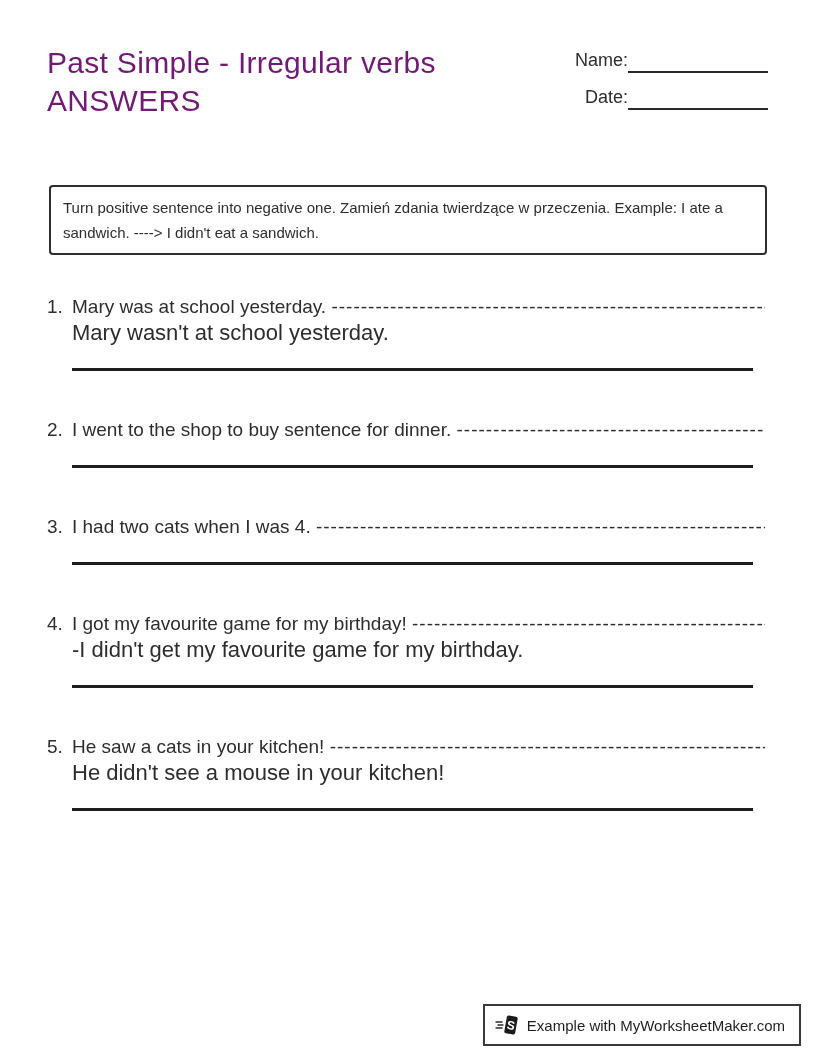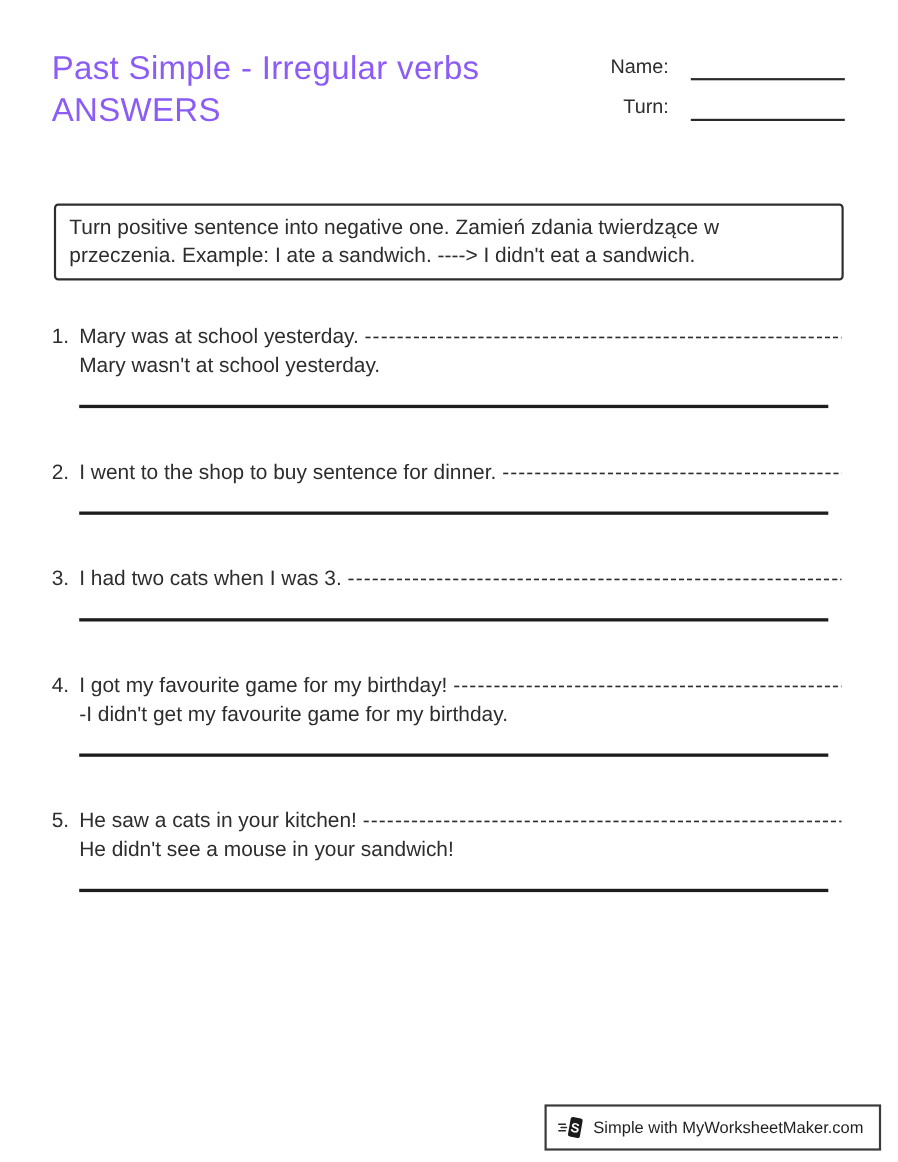--- a/index.html
+++ b/index.html
@@ -20,45 +20,45 @@
     position: absolute;
     left: 47px; right: 48px; top: 44px;
     display: flex;
     justify-content: space-between;
   }
   .title {
     width: 505px;
     font-size: 30px;
     line-height: 38px;
     letter-spacing: 0.3px;
-    color: #8b5cf6;
+    color: #701a75;
   }
   .name-date {
     display: flex;
     flex-direction: column;
     gap: 14px;
     padding-top: 6px;
     font-size: 18px;
   }
-  .nd-row { display: flex; align-items: flex-end; justify-content: flex-end; gap: 20px; }
+  .nd-row { display: flex; align-items: flex-end; justify-content: flex-end; gap: 0; }
   .nd-label { padding-bottom: 2px; }
   .nd-line {
     width: 140px;
     height: 22px;
     border-bottom: 2px solid #2a2a2a;
   }
 
   
   .instruction-box {
     position: absolute;
     left: 49px; right: 49px; top: 185px;
     border: 2px solid #2e2e2e;
     border-radius: 4px;
     padding: 8px 12px;
-    font-size: 19px;
+    font-size: 15px;
     line-height: 25px;
   }
 
   
   .questions {
     position: absolute;
     left: 47px; right: 51px; top: 294px;
   }
   .question { margin-bottom: 46px; }
   .q-row { display: flex; }
@@ -70,21 +70,21 @@
   }
   .q-content { flex: 1; min-width: 0; }
   .q-line1 {
     font-size: 19px;
     line-height: 26px;
     white-space: nowrap;
     overflow: hidden;
   }
   .q-dashes { letter-spacing: 1px; }
   .q-answer {
-    font-size: 19px;
+    font-size: 22px;
     line-height: 26px;
   }
   .q-rule {
     height: 3px;
     background: #1d1d1d;
     margin-top: 22px;
     width: calc(100% - 12px);
   }
 
   
@@ -108,21 +108,21 @@
 <div class="page">
 
   <div class="header">
     <div class="title">Past Simple - Irregular verbs ANSWERS</div>
     <div class="name-date">
       <div class="nd-row">
         <span class="nd-label">Name:</span>
         <span class="nd-line"></span>
       </div>
       <div class="nd-row">
-        <span class="nd-label">Turn:</span>
+        <span class="nd-label">Date:</span>
         <span class="nd-line"></span>
       </div>
     </div>
   </div>
 
   <div class="instruction-box">
     <span>Turn positive sentence into negative one. Zamień zdania twierdzące w przeczenia. Example: I ate a sandwich. ----&gt; I didn't eat a sandwich.</span>
   </div>
 
   <div class="questions">
@@ -145,21 +145,21 @@
           <div class="q-line1"><span>I went to the shop to buy sentence for dinner. </span><span class="q-dashes">---------------------------------------------</span></div>
           <div class="q-rule"></div>
         </div>
       </div>
     </div>
 
     <div class="question">
       <div class="q-row">
         <div class="q-num">3.</div>
         <div class="q-content">
-          <div class="q-line1"><span>I had two cats when I was 3. </span><span class="q-dashes">----------------------------------------------------------------------</span></div>
+          <div class="q-line1"><span>I had two cats when I was 4. </span><span class="q-dashes">----------------------------------------------------------------------</span></div>
           <div class="q-rule"></div>
         </div>
       </div>
     </div>
 
     <div class="question">
       <div class="q-row">
         <div class="q-num">4.</div>
         <div class="q-content">
           <div class="q-line1"><span>I got my favourite game for my birthday! </span><span class="q-dashes">-----------------------------------------------------</span></div>
@@ -167,36 +167,36 @@
           <div class="q-rule"></div>
         </div>
       </div>
     </div>
 
     <div class="question">
       <div class="q-row">
         <div class="q-num">5.</div>
         <div class="q-content">
           <div class="q-line1"><span>He saw a cats in your kitchen! </span><span class="q-dashes">----------------------------------------------------------------</span></div>
-          <div class="q-answer">He didn't see a mouse in your sandwich!</div>
+          <div class="q-answer">He didn't see a mouse in your kitchen!</div>
           <div class="q-rule"></div>
         </div>
       </div>
     </div>
 
   </div>
 
   <div class="footer-badge">
     <svg class="logo" viewBox="0 0 24 24" aria-hidden="true">
       <g stroke="#2b2b2b" stroke-width="1.4" stroke-linecap="round">
         <line x1="1" y1="9" x2="7" y2="9"></line>
         <line x1="3" y1="12" x2="8" y2="12"></line>
         <line x1="1" y1="15" x2="7" y2="15"></line>
       </g>
       <g transform="rotate(10 16 12)">
         <rect x="10.5" y="3" width="11" height="18" rx="2" fill="#1a1a1a"></rect>
         <text x="16" y="16.5" text-anchor="middle" font-size="12" font-weight="bold" fill="#ffffff" font-family="Liberation Sans, sans-serif">S</text>
       </g>
     </svg>
-    <span>Simple with MyWorksheetMaker.com</span>
+    <span>Example with MyWorksheetMaker.com</span>
   </div>
 
 </div>
 
 </body></html>

